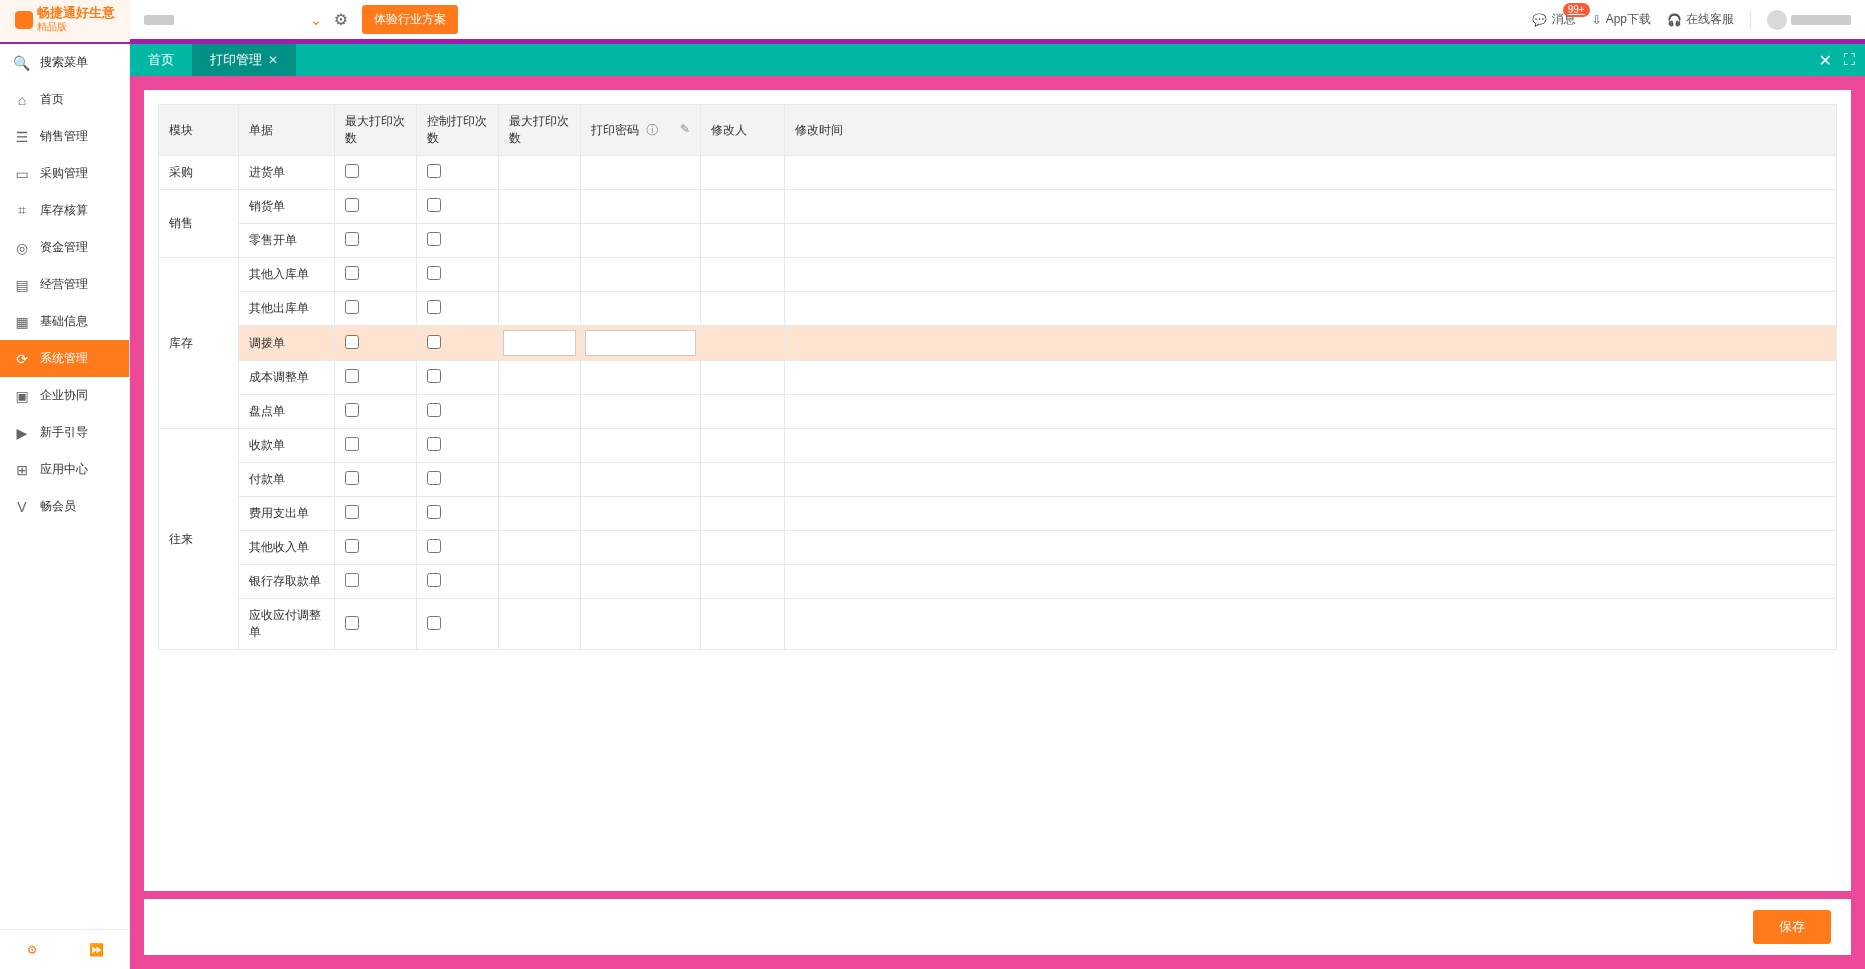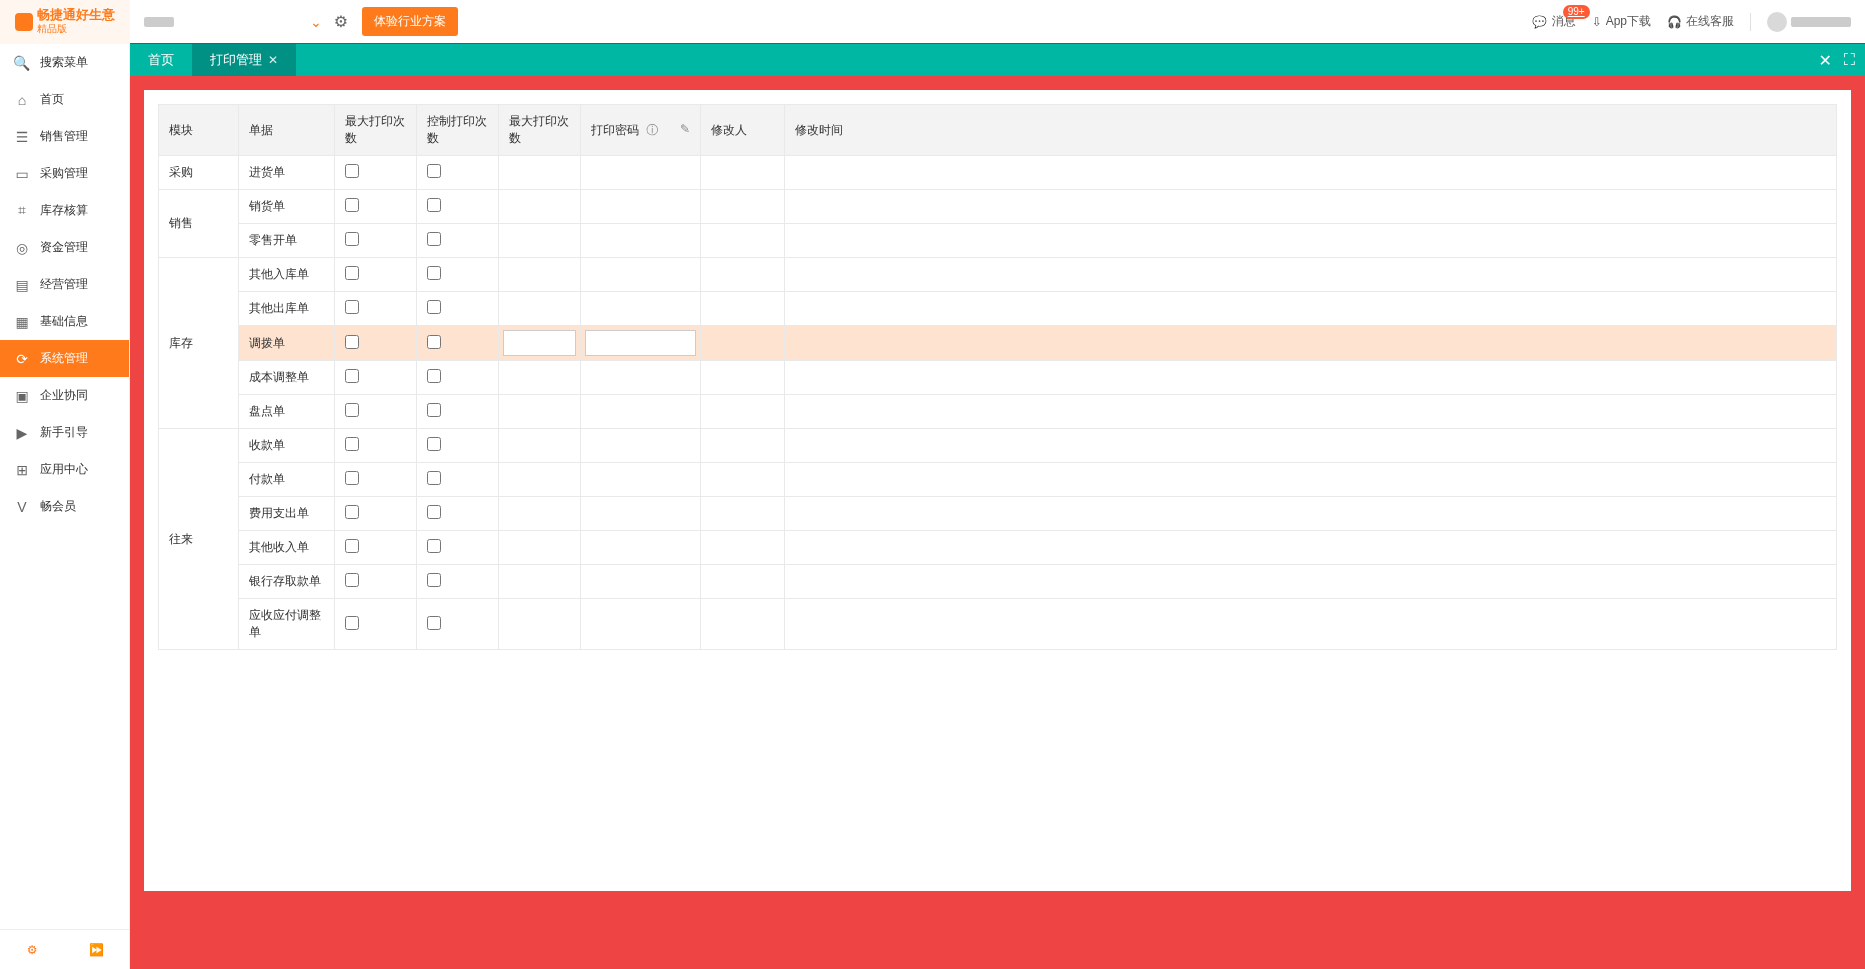--- a/index.html
+++ b/index.html
@@ -1,19 +1,19 @@
 <!DOCTYPE html>
 <html><head>
 <meta charset="utf-8">
 <style>
   * { box-sizing: border-box; margin: 0; padding: 0; }
   body { font-family: "Microsoft YaHei", Arial, sans-serif; font-size: 12px; color: #333; background: #f5f5f5; width: 1865px; height: 969px; overflow: hidden; }
 
   
-  .topbar { width: 100%; height: 44px; background: #fff; display: flex; align-items: center; border-bottom: 1px solid #a21caf; }
+  .topbar { width: 100%; height: 44px; background: #fff; display: flex; align-items: center; border-bottom: 5px solid #a21caf; }
   .logo-wrap { width: 130px; height: 44px; background: #fff7ef; display: flex; align-items: center; justify-content: center; }
   .logo-wrap .logo-icon { width: 18px; height: 18px; background: #ff7a1a; border-radius: 4px; display: inline-block; margin-right: 4px; }
   .logo-wrap .logo-text { color: #ff7a1a; font-size: 13px; font-weight: bold; line-height: 1.05; }
   .logo-wrap .logo-sub { font-size: 10px; color: #ff7a1a; display: block; }
   .company-select { display: flex; align-items: center; margin-left: 8px; color: #888; }
   .company-select .bar { display: inline-block; width: 30px; height: 10px; background: #ccc; border-radius: 2px; margin: 0 6px 0 6px; }
   .company-select .chev { color: #ff7a1a; font-size: 14px; margin-left: 130px; }
   .gear { margin-left: 12px; color: #666; font-size: 16px; }
   .try-btn { margin-left: 14px; background: #ff7a1a; color: #fff; border: none; padding: 6px 12px; border-radius: 3px; font-size: 12px; }
   .top-right { margin-left: auto; display: flex; align-items: center; gap: 16px; padding-right: 14px; color: #555; }
@@ -35,21 +35,21 @@
 
   
   .main { position:absolute; top:44px; left:130px; right:0; bottom:0; display:flex; flex-direction:column; }
   .tabs { height: 32px; background: #00b7a3; display: flex; align-items: stretch; }
   .tab { display:flex; align-items:center; padding: 0 18px; color: #fff; font-size: 13px; cursor:pointer; }
   .tab.active { background: #009184; position:relative; }
   .tab .x { margin-left: 6px; font-size: 12px; opacity:.85; }
   .tabs-right { margin-left:auto; display:flex; align-items:center; gap:12px; padding-right:10px; color:#fff; font-size:16px;}
 
   
-  .content { flex:1; background:#ef4444; padding: 14px 14px 0 14px; overflow:hidden; position:relative;}
+  .content { flex:1; background:#ec4899; padding: 14px 14px 0 14px; overflow:hidden; position:relative;}
   .panel { background:#fff; height: calc(100% - 78px); padding: 14px; overflow:auto;}
   .table { width: 100%; border-collapse: collapse; table-layout: fixed; }
   .table th, .table td { border: 1px solid #e9e9e9; padding: 8px 10px; text-align: left; font-weight:normal; color:#333; height:32px; vertical-align:middle;}
   .table th { background: #f3f3f3; font-size:12px; }
   .table td { font-size:12px; }
   .table td.input-cell { padding:0;}
   .table td.input-cell input { width:100%; height:100%; border:none; padding:0 6px; background:#fff;}
   .row-highlight td { background: #fde3d0; }
   .row-highlight td.input-cell { background:#fde3d0; padding:4px;}
   .row-highlight td.input-cell input { border:1px solid #ccc; background:#fff; height:26px;}
@@ -336,14 +336,17 @@
               <td><input type="checkbox" class="chk" style=""></td>
               <td></td>
               <td></td>
               <td></td>
               <td></td>
             </tr>
           </tbody>
       </table>
     </div>
 
+    <div class="footer">
+      <button class="save-btn">保存</button>
+    </div>
   </div>
 </div>
 
 </body></html>

